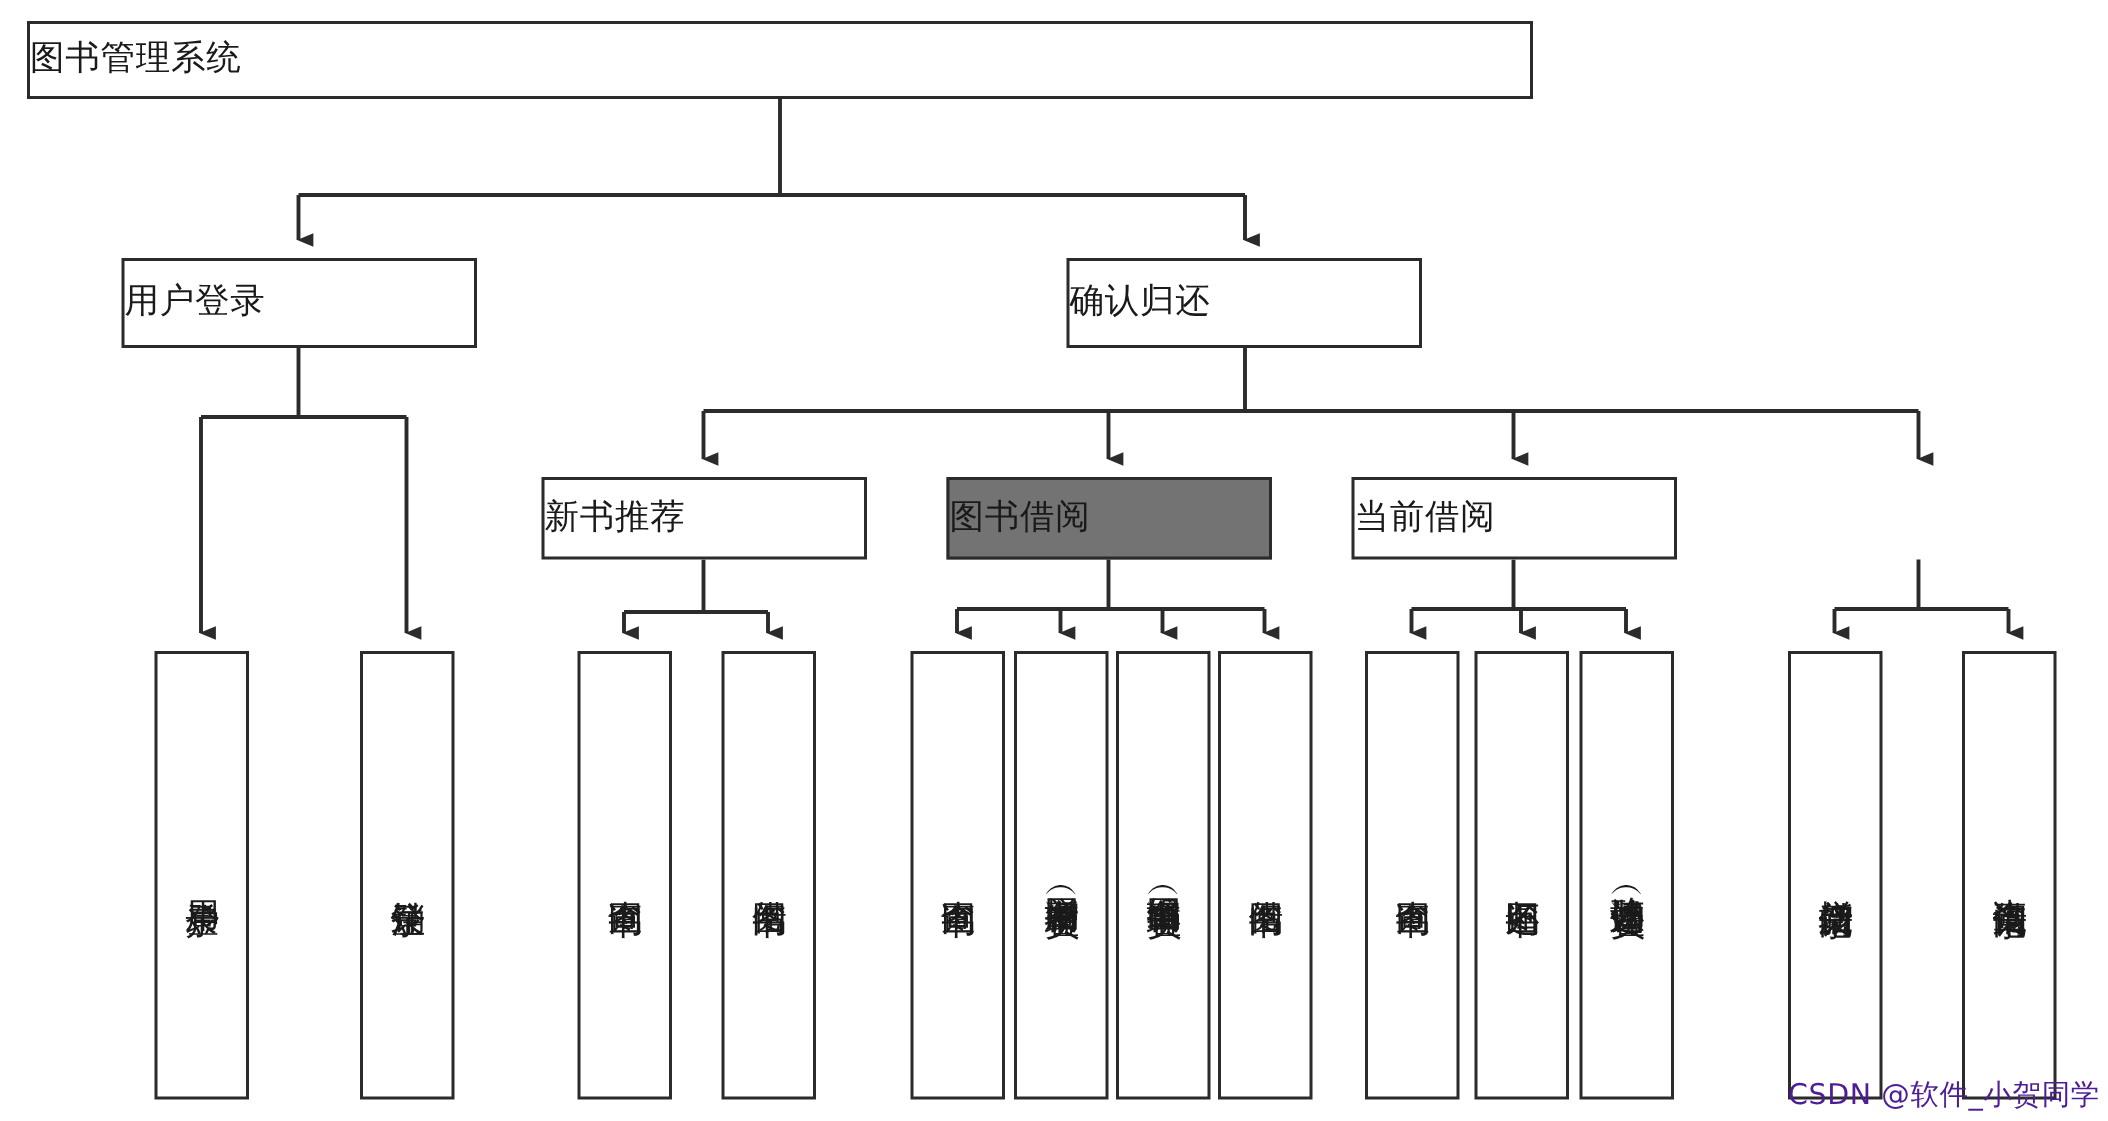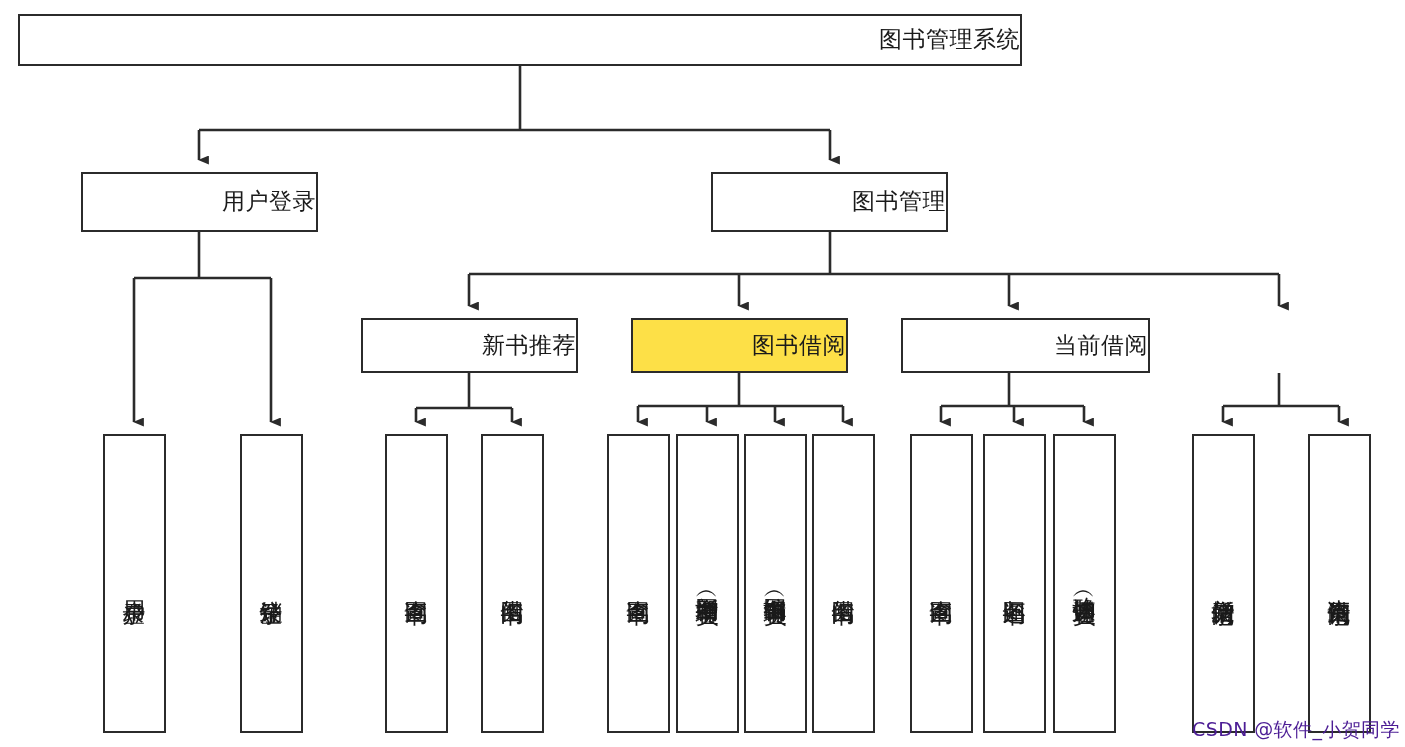--- a/index.html
+++ b/index.html
@@ -32,21 +32,21 @@
     width: 1405px;
     height: 747px;
   }
   .node {
     position: absolute;
     box-sizing: border-box;
     border: 2.4px solid #2b2b2b;
     background: #ffffff;
     display: flex;
     align-items: center;
-    justify-content: flex-end;
+    justify-content: flex-start;
     color: #1a1a1a;
   }
   .node .label {
     display: block;
     text-align: center;
     line-height: 1.12;
     white-space: nowrap;
   }
   .node.h .label {
     font-size: 23px;
@@ -134,30 +134,30 @@
   <div class="node-layer">
 
     <div class="node h root" style="left: 18px; top: 14px; width: 1004px; height: 52px; border-color: rgb(43, 43, 43); background: rgb(255, 255, 255); color: rgb(26, 26, 26);">
       <span class="label">图书管理系统</span>
     </div>
 
     <div class="node h" style="left: 81px; top: 172px; width: 237px; height: 60px; border-color: rgb(43, 43, 43); background: rgb(255, 255, 255); color: rgb(26, 26, 26);">
       <span class="label">用户登录</span>
     </div>
     <div class="node h" style="left: 711px; top: 172px; width: 237px; height: 60px; border-color: rgb(43, 43, 43); background: rgb(255, 255, 255); color: rgb(26, 26, 26);">
-      <span class="label">图书管理</span>
-    </div>
-
-    <div class="node h" style="left: 361px; top: 318px; width: 217px; height: 55px; border-color: rgb(43, 43, 43); background: rgb(255, 255, 255); color: rgb(26, 26, 26); padding-left: 26px;">
+      <span class="label">确认归还</span>
+    </div>
+
+    <div class="node h" style="left: 361px; top: 318px; width: 217px; height: 55px; border-color: rgb(43, 43, 43); background: rgb(255, 255, 255); color: rgb(26, 26, 26);">
       <span class="label">新书推荐</span>
     </div>
-    <div class="node h" style="left: 631px; top: 318px; width: 217px; height: 55px; border-color: rgb(43, 43, 43); background: #fde047; color: rgb(26, 26, 26); padding-left: 23px;">
+    <div class="node h" style="left: 631px; top: 318px; width: 217px; height: 55px; border-color: rgb(43, 43, 43); background: #737373; color: rgb(26, 26, 26);">
       <span class="label">图书借阅</span>
     </div>
-    <div class="node h" style="left: 901px; top: 318px; width: 249px; height: 55px; border-color: rgb(43, 43, 43); background: rgb(255, 255, 255); color: rgb(26, 26, 26); padding-left: 16px;">
+    <div class="node h" style="left: 901px; top: 318px; width: 217px; height: 55px; border-color: rgb(43, 43, 43); background: rgb(255, 255, 255); color: rgb(26, 26, 26);">
       <span class="label">当前借阅</span>
     </div>
 
     <div class="node v" style="left: 103px; top: 434px; width: 63px; height: 299px; border-color: rgb(43, 43, 43); background: rgb(255, 255, 255); color: rgb(26, 26, 26);">
       <span class="label">用户登录</span>
     </div>
     <div class="node v" style="left: 240px; top: 434px; width: 63px; height: 299px; border-color: rgb(43, 43, 43); background: rgb(255, 255, 255); color: rgb(26, 26, 26);">
       <span class="label">注销登录</span>
     </div>
     <div class="node v" style="left: 385px; top: 434px; width: 63px; height: 299px; border-color: rgb(43, 43, 43); background: rgb(255, 255, 255); color: rgb(26, 26, 26);">

